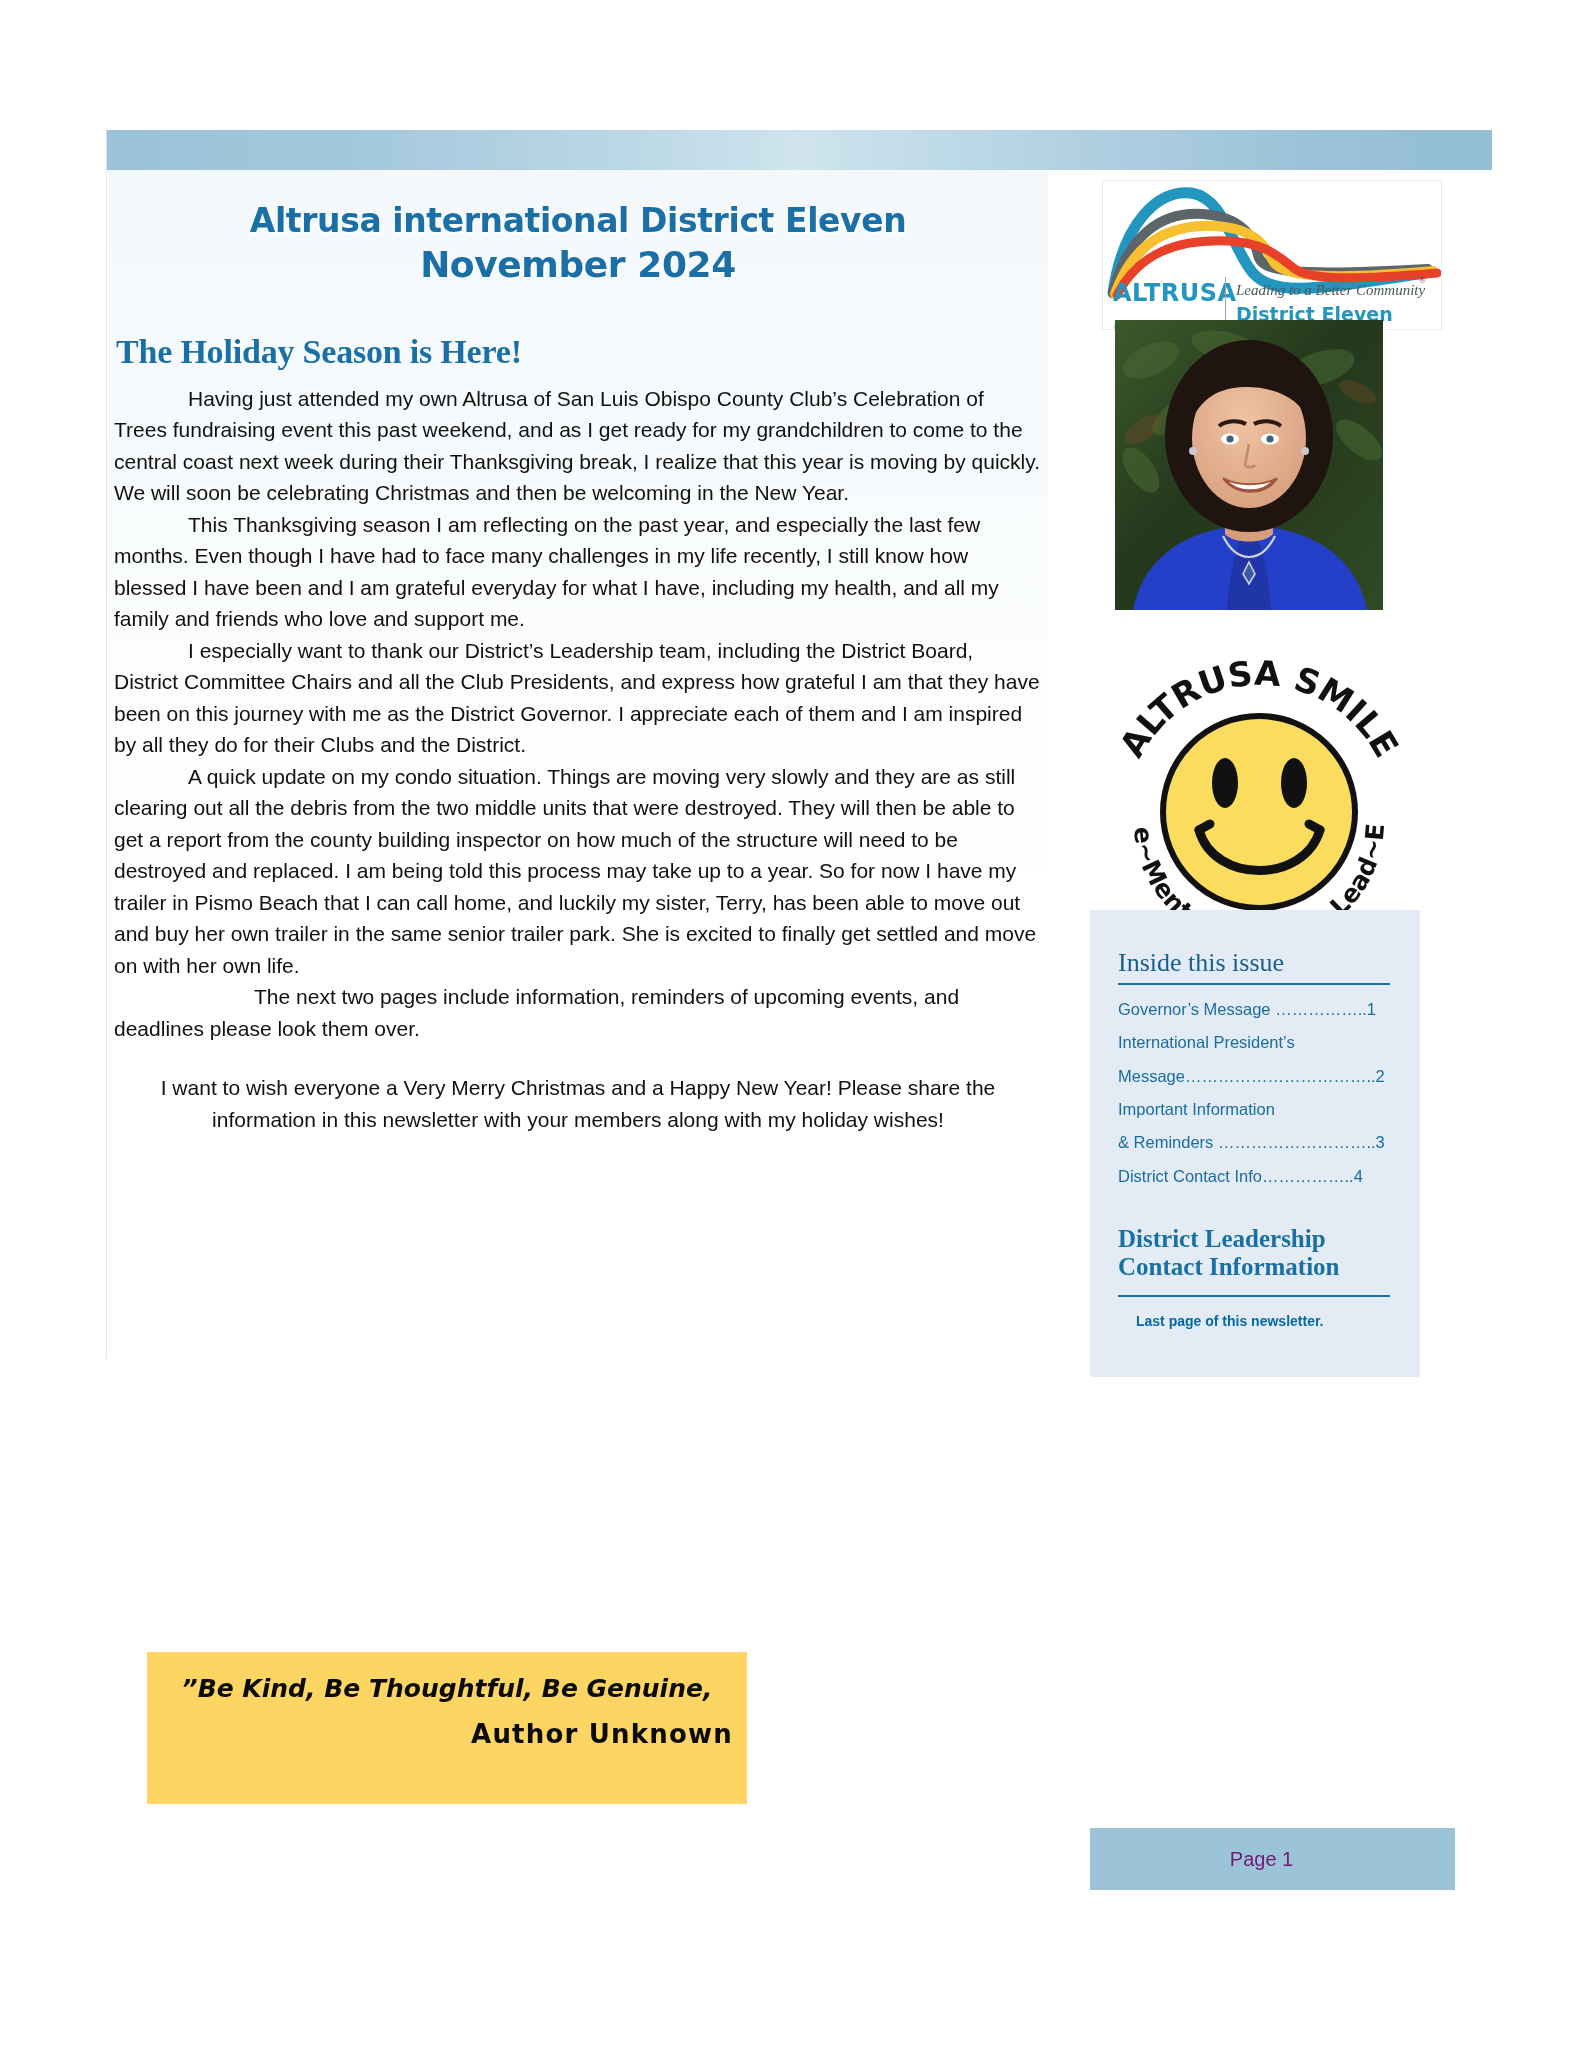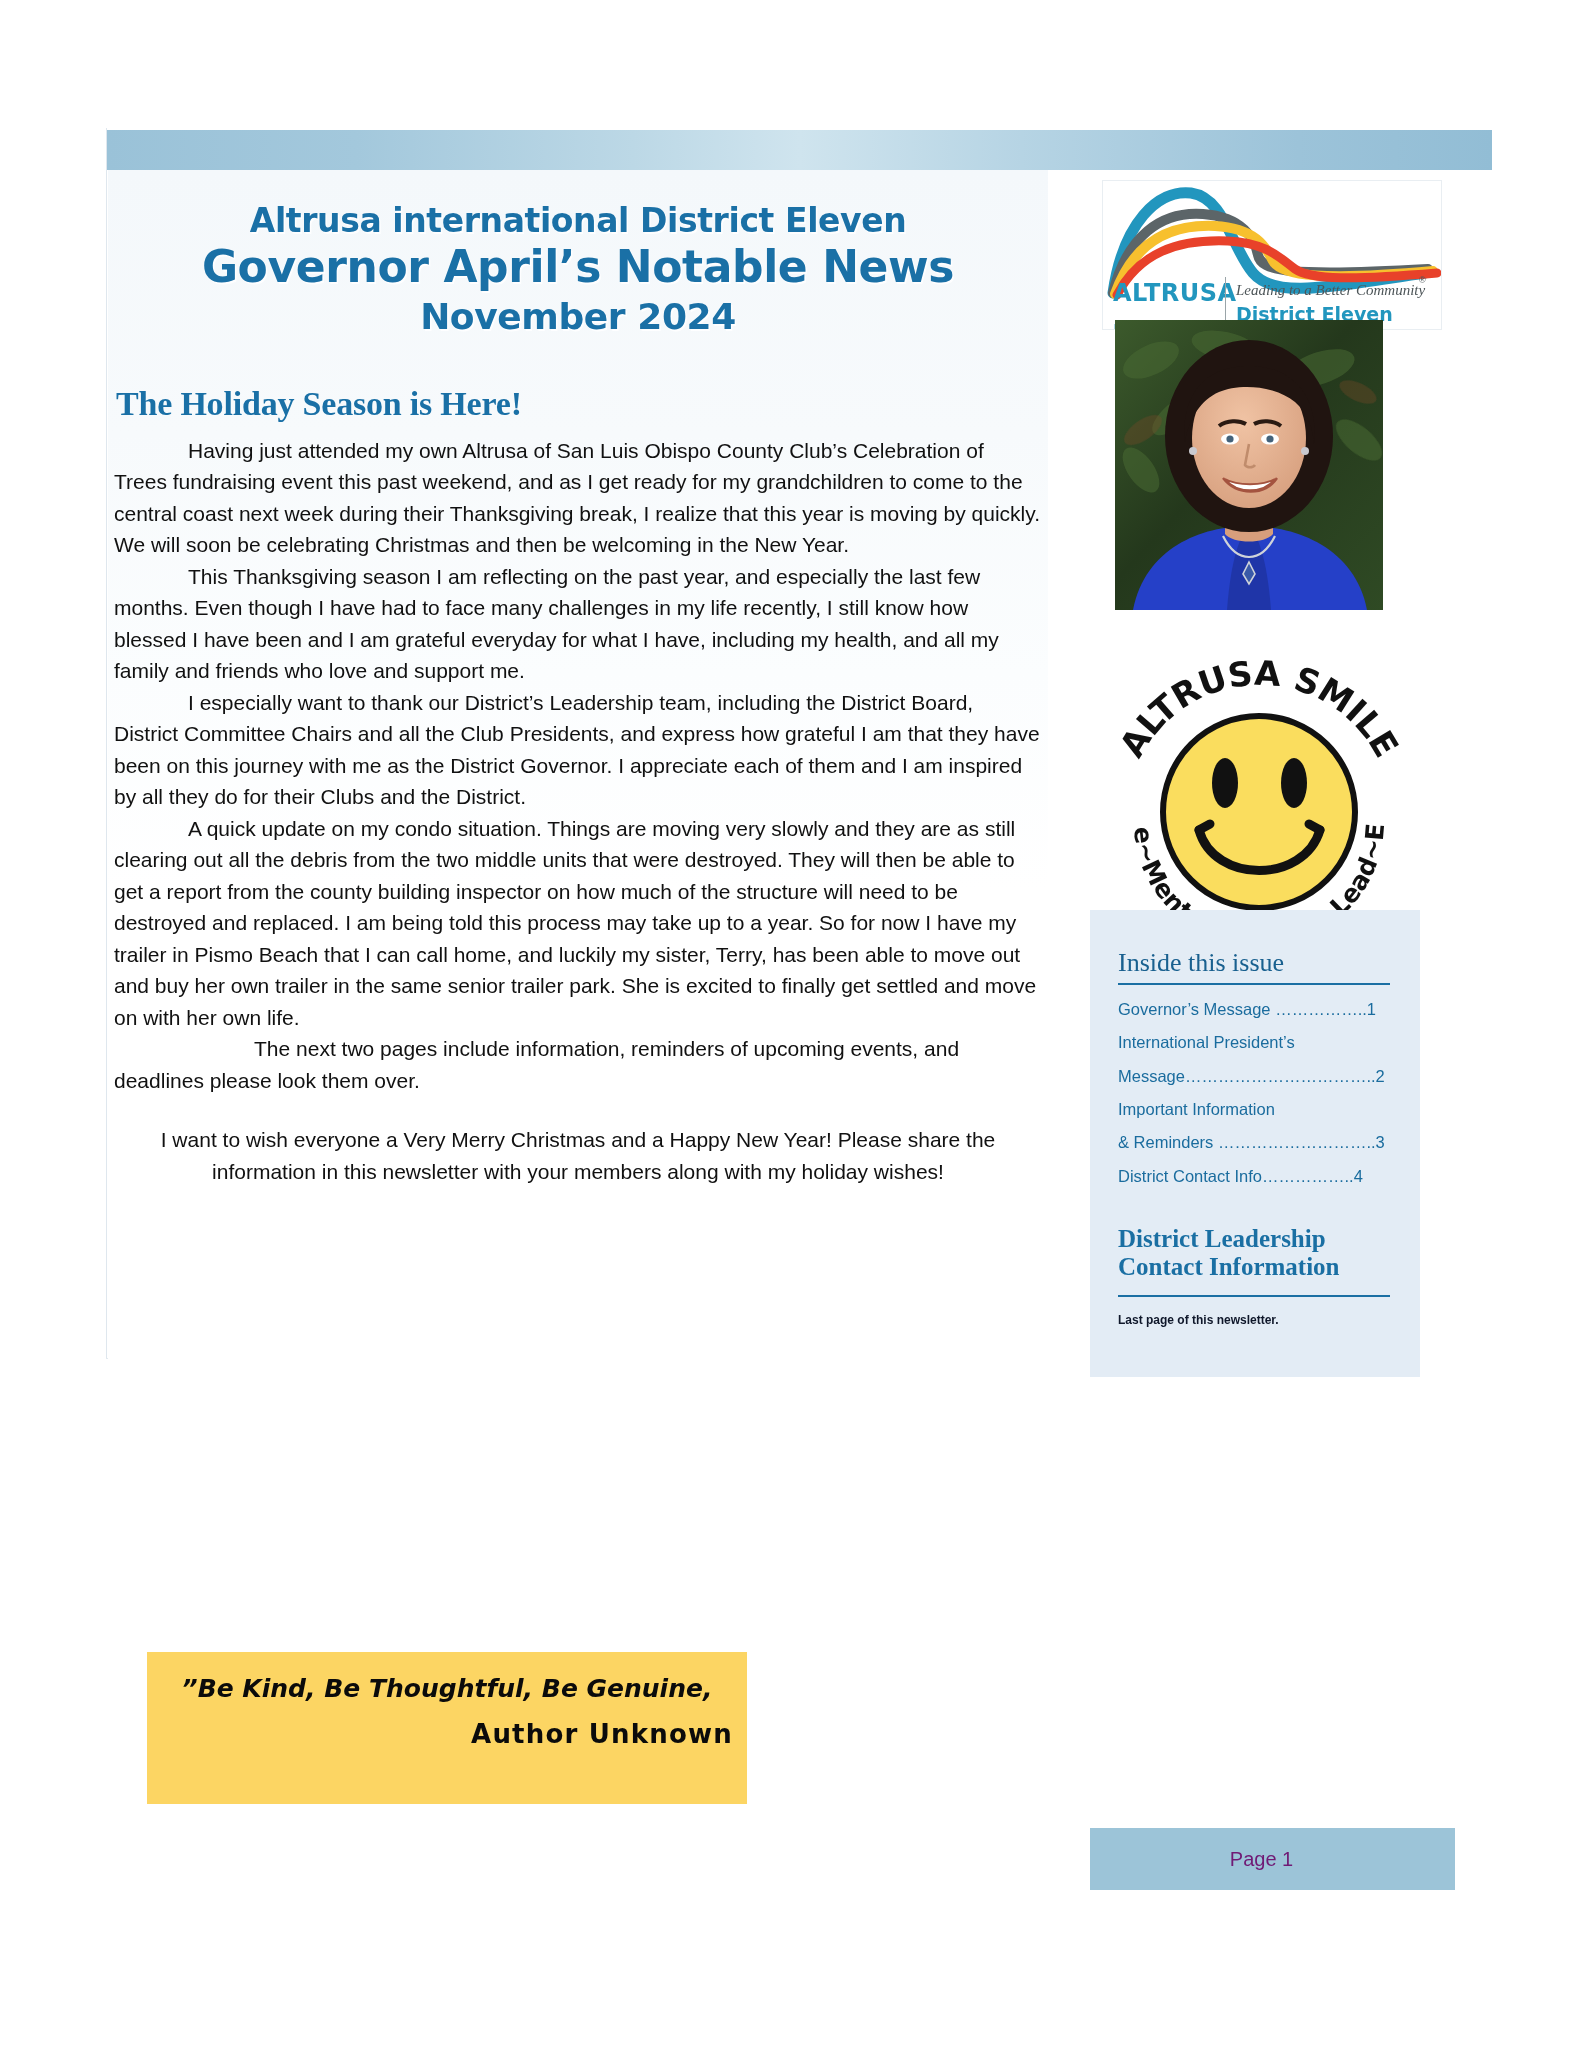--- a/index.html
+++ b/index.html
@@ -226,23 +226,24 @@
     font-weight: bold;
     font-size: 25px;
     color: #1a6fa3;
     line-height: 1.12;
     margin-top: 40px;
     padding-bottom: 14px;
   }
   #leadership-note {
     font-family: "Liberation Sans", sans-serif;
     font-weight: bold;
-    font-size: 12px;
-    color: #0f172a;
+    font-size: 14px;
+    color: #0369a1;
     margin-top: 14px;
+    margin-left: 18px;
   }
 
   
   #footer-bar {
     position: absolute;
     left: 1090px;
     top: 1828px;
     width: 365px;
     height: 62px;
     background: #9cc4d8;
@@ -261,21 +262,20 @@
 <div id="page">
 
   <div class="left-rule"></div>
   <div class="mid-rule"></div>
 
   <div id="header-band"></div>
 
   <div id="main-col">
 
     <div class="mast" id="mast-line1">Altrusa international District Eleven</div>
-    <div class="mast" id="mast-line2">Governor April’s Notable News</div>
     <div class="mast" id="mast-line3">November 2024</div>
 
     <h1 id="section-title">The Holiday Season is Here!</h1>
 
     <div class="body-copy">
       <p>Having just attended my own Altrusa of San Luis Obispo County Club’s Celebration of Trees fundraising event this past weekend, and as I get ready for my grandchildren to come to the central coast next week during their Thanksgiving break, I realize that this year is moving by quickly. We will soon be celebrating Christmas and then be welcoming in the New Year.</p>
       <p>This Thanksgiving season I am reflecting on the past year, and especially the last few months. Even though I have had to face many challenges in my life recently, I still know how blessed I have been and I am grateful everyday for what I have, including my health, and all my family and friends who love and support me.</p>
       <p>I especially want to thank our District’s Leadership team, including the District Board, District Committee Chairs and all the Club Presidents, and express how grateful I am that they have been on this journey with me as the District Governor. I appreciate each of them and I am inspired by all they do for their Clubs and the District.</p>
       <p>A quick update on my condo situation. Things are moving very slowly and they are as still clearing out all the debris from the two middle units that were destroyed. They will then be able to get a report from the county building inspector on how much of the structure will need to be destroyed and replaced. I am being told this process may take up to a year. So for now I have my trailer in Pismo Beach that I can call home, and luckily my sister, Terry, has been able to move out and buy her own trailer in the same senior trailer park. She is excited to finally get settled and move on with her own life.</p>
       <p class="indent-wide">The next two pages include information, reminders of upcoming events, and deadlines please look them over.</p>

